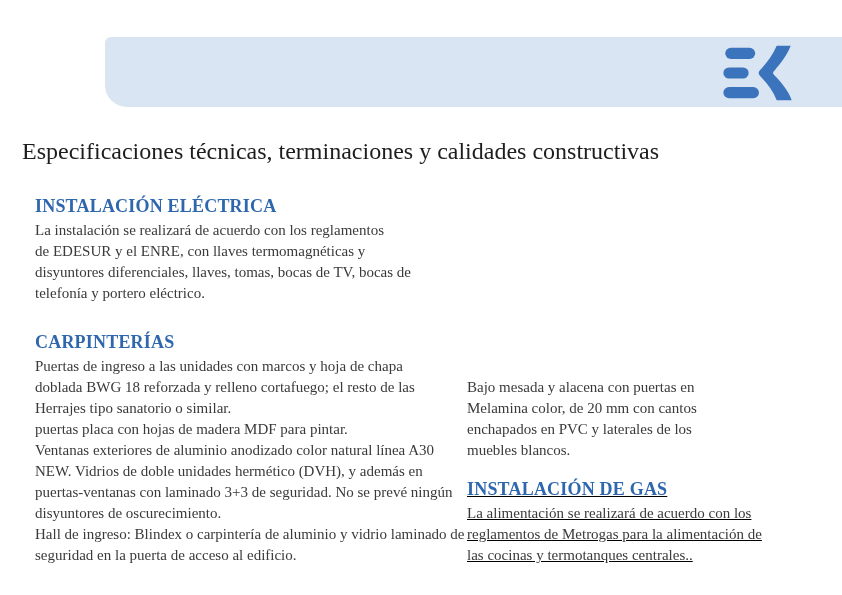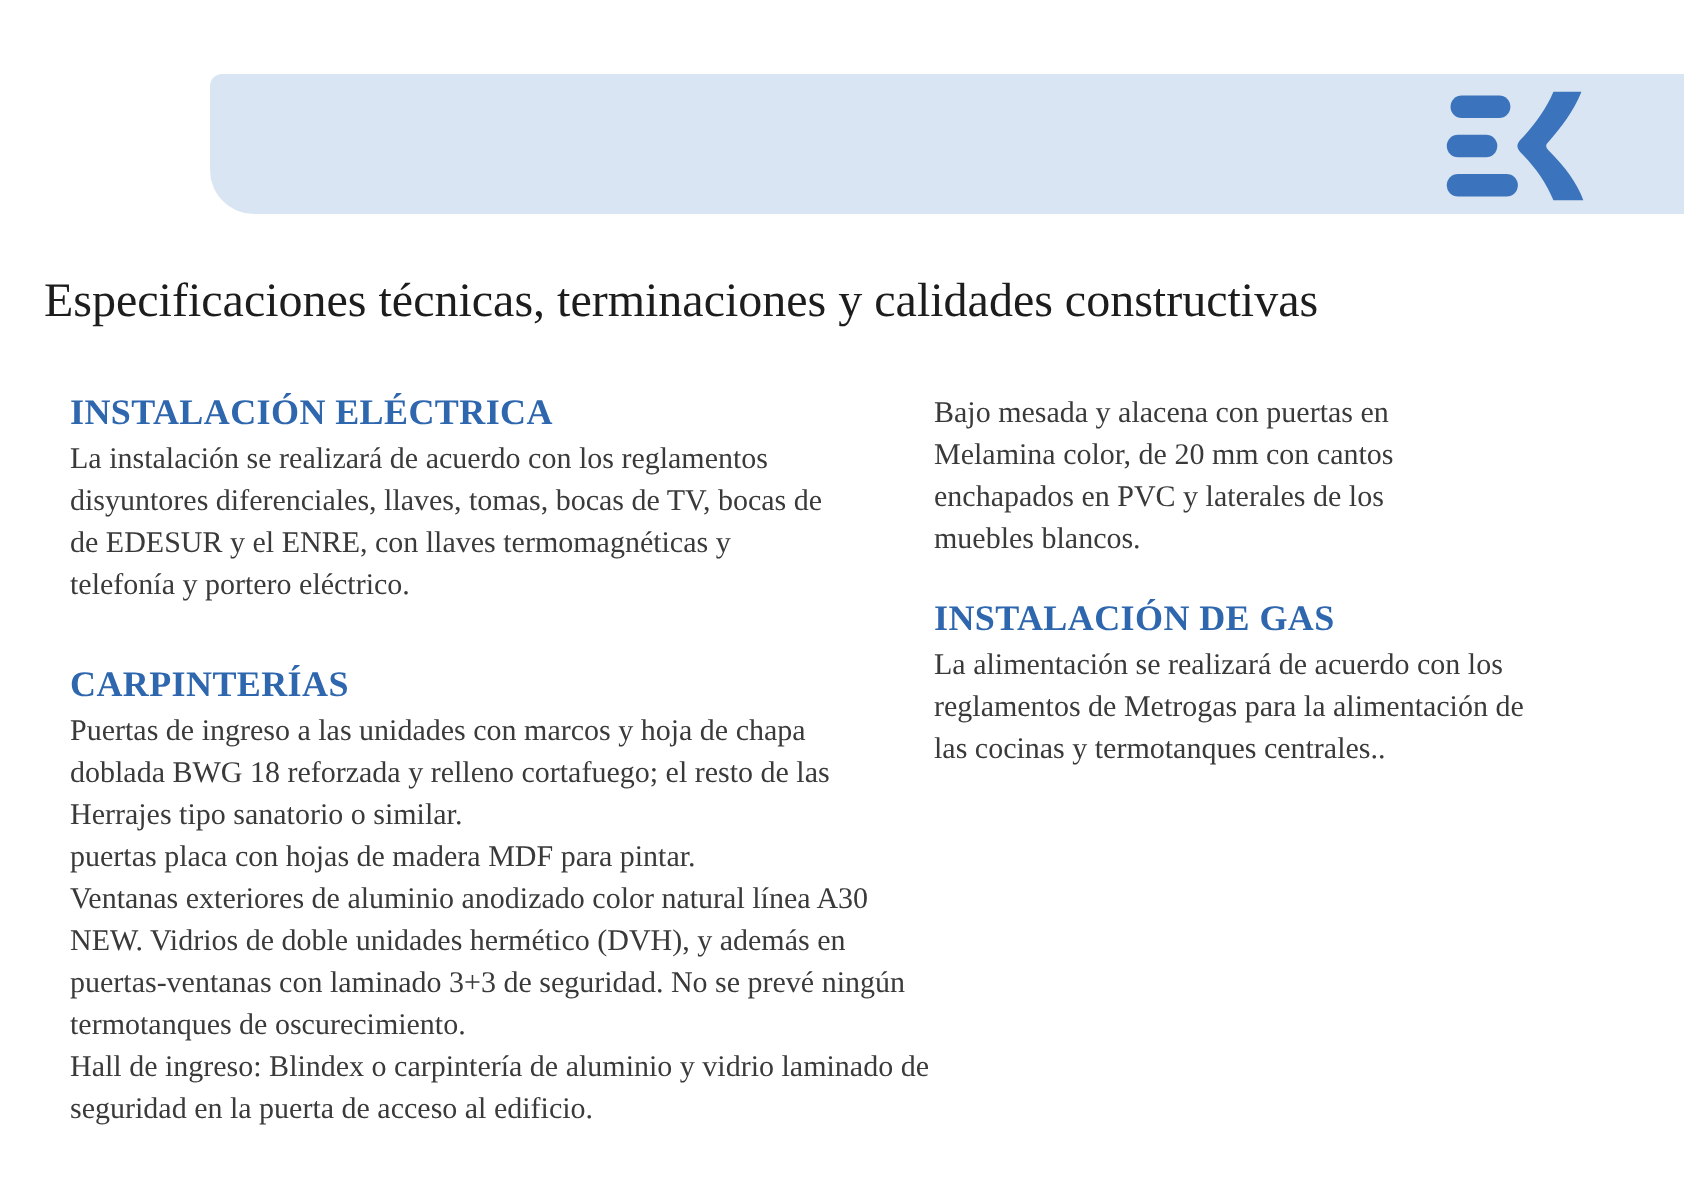--- a/index.html
+++ b/index.html
@@ -34,42 +34,42 @@
     left:22px;top:138px;
     font-size:24px;
     font-weight:400;
     color:var(--title-text);
     white-space:nowrap;
   }
   .content{
     position:absolute;
     left:35px;top:195px;right:0;
     display:flex;
-    align-items:flex-start;
+    align-items:flex-end;
   }
   .col{display:block;}
   .col-left{width:432px;flex:0 0 432px;}
   .col-right{flex:1 1 auto;}
   .sec-heading{
     font-size:18px;
     font-weight:700;
     line-height:23px;
     color:var(--accent-blue);
     letter-spacing:0.2px;
     white-space:nowrap;
   }
   .sec-body{margin-top:2px;}
   .text-line{
     font-size:15px;
     line-height:21px;
     color:var(--body-text);
     white-space:nowrap;
   }
   .col-left .sec + .sec{margin-top:27px;}
-  .col-right .sec + .sec{margin-top:17px;}
+  .col-right .sec + .sec{margin-top:17px;text-decoration:underline;}
 </style>
 </head>
 <body>
 
 <div class="page">
 
   <div class="band">
     <svg class="logo" viewBox="0 0 84 62" xmlns="http://www.w3.org/2000/svg" aria-hidden="true">
       <rect x="7" y="4" width="32" height="12" rx="6" fill="currentColor"></rect>
       <rect x="5" y="25" width="27" height="12" rx="6" fill="currentColor"></rect>
@@ -81,37 +81,37 @@
   </div>
 
   <h1 class="title">Especificaciones técnicas, terminaciones y calidades constructivas</h1>
 
   <main class="content">
     <section class="col col-left">
   <div class="sec">
     <h2 class="sec-heading">INSTALACIÓN ELÉCTRICA</h2>
     <div class="sec-body">
             <div class="text-line">La instalación se realizará de acuerdo con los reglamentos</div>
+            <div class="text-line">de EDESUR y el ENRE, con llaves termomagnéticas y</div>
             <div class="text-line">disyuntores diferenciales, llaves, tomas, bocas de TV, bocas de</div>
-            <div class="text-line">de EDESUR y el ENRE, con llaves termomagnéticas y</div>
             <div class="text-line">telefonía y portero eléctrico.</div>
           </div>
   </div>
 
   <div class="sec">
     <h2 class="sec-heading">CARPINTERÍAS</h2>
     <div class="sec-body">
             <div class="text-line">Puertas de ingreso a las unidades con marcos y hoja de chapa</div>
             <div class="text-line">doblada BWG 18 reforzada y relleno cortafuego; el resto de las</div>
             <div class="text-line">Herrajes tipo sanatorio o similar.</div>
             <div class="text-line">puertas placa con hojas de madera MDF para pintar.</div>
             <div class="text-line">Ventanas exteriores de aluminio anodizado color natural línea A30</div>
             <div class="text-line">NEW. Vidrios de doble unidades hermético (DVH), y además en</div>
             <div class="text-line">puertas-ventanas con laminado 3+3 de seguridad. No se prevé ningún</div>
-            <div class="text-line">termotanques de oscurecimiento.</div>
+            <div class="text-line">disyuntores de oscurecimiento.</div>
             <div class="text-line">Hall de ingreso: Blindex o carpintería de aluminio y vidrio laminado de</div>
             <div class="text-line">seguridad en la puerta de acceso al edificio.</div>
           </div>
   </div>
 </section>
     <section class="col col-right">
   <div class="sec">
     <div class="sec-body">
             <div class="text-line">Bajo mesada y alacena con puertas en</div>
             <div class="text-line">Melamina color, de 20 mm con cantos</div>

